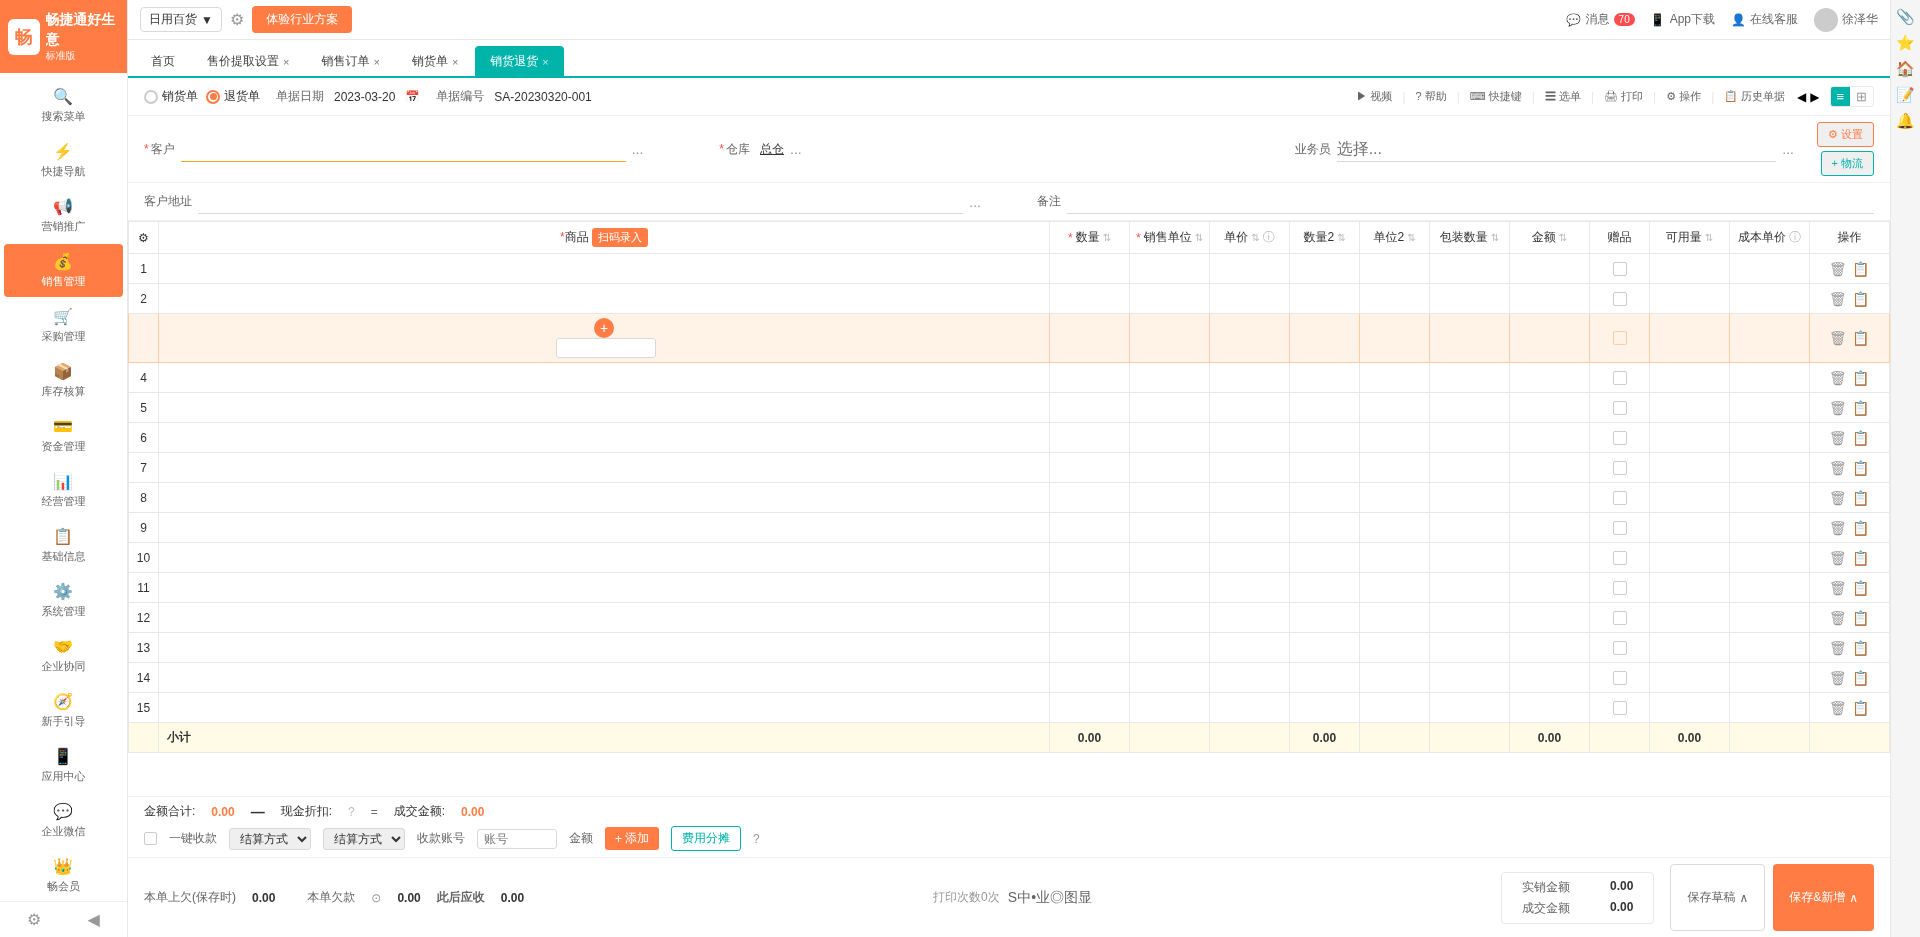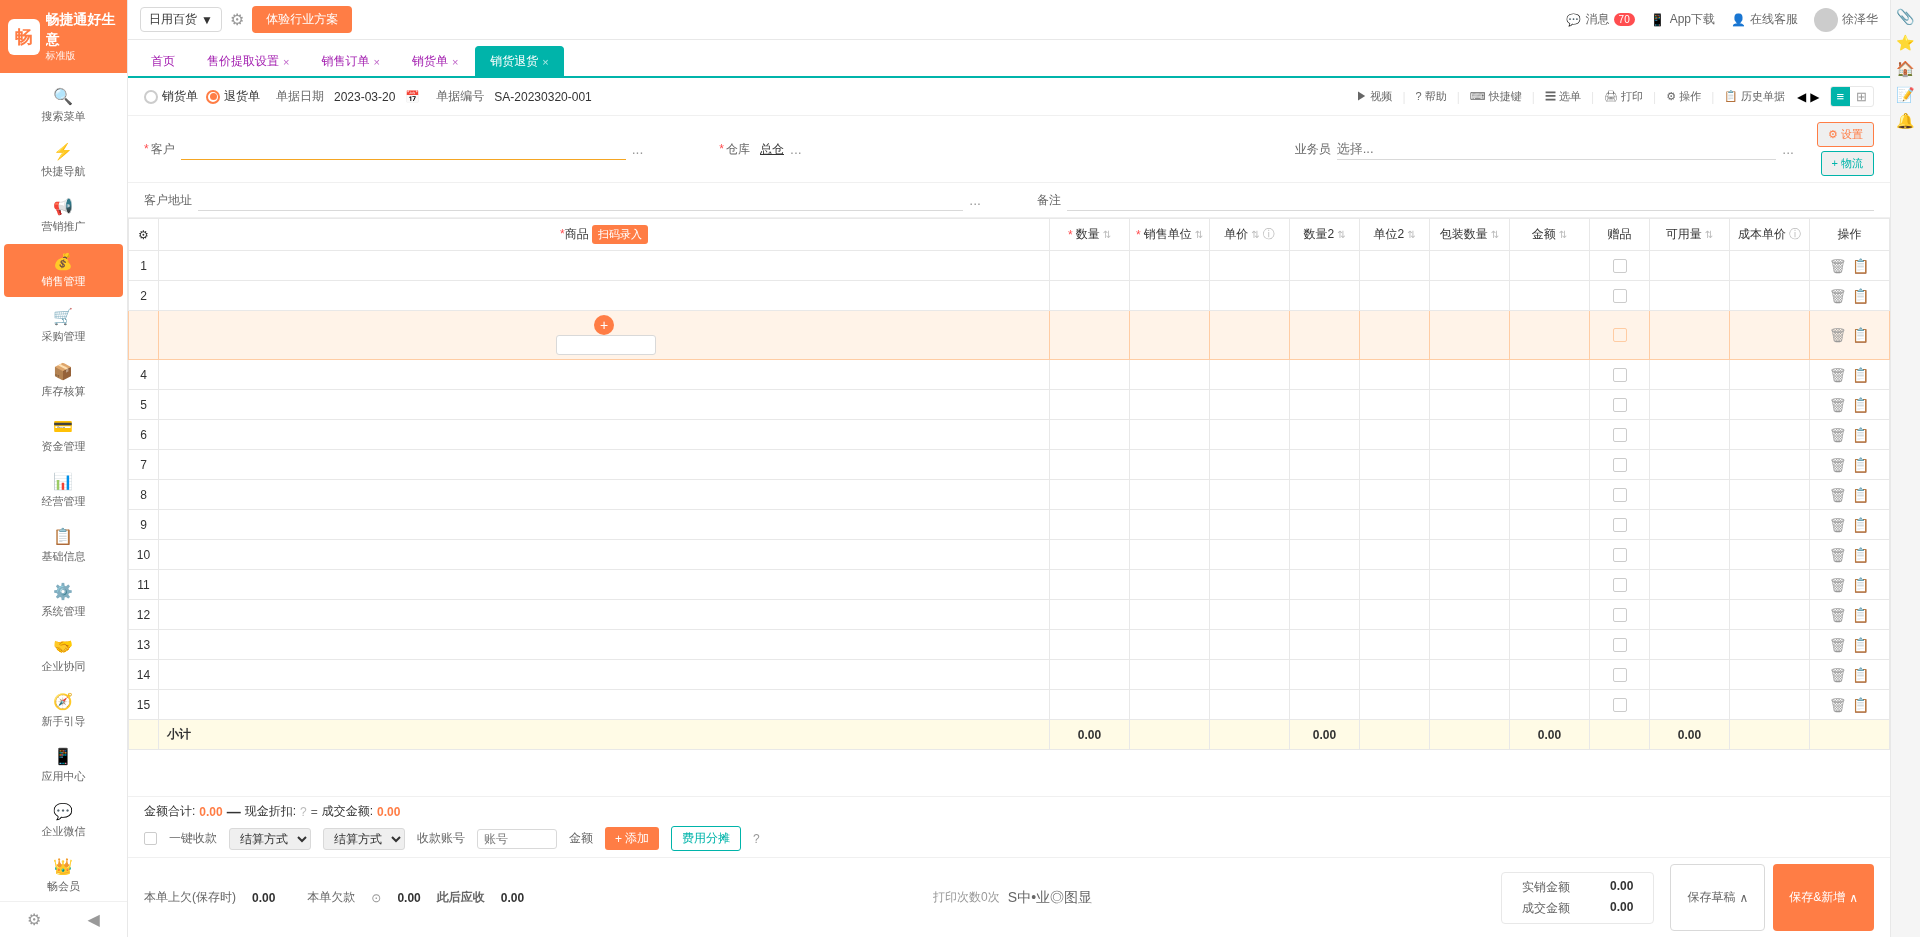--- a/index.html
+++ b/index.html
@@ -28,21 +28,21 @@
     .topbar-select { display: flex; align-items: center; gap: 4px; border: 1px solid #d9d9d9; border-radius: 4px; padding: 3px 8px; font-size: 12px; color: #333; cursor: pointer; }
     .topbar-settings-btn { color: #999; cursor: pointer; font-size: 16px; }
     .topbar-experience-btn { background: #ff7d45; color: #fff; border: none; border-radius: 4px; padding: 5px 14px; font-size: 12px; cursor: pointer; }
     .topbar-right { display: flex; align-items: center; gap: 16px; }
     .topbar-right-item { display: flex; align-items: center; gap: 4px; color: #666; cursor: pointer; font-size: 12px; }
     .badge { background: #ff4d4f; color: #fff; border-radius: 8px; padding: 1px 5px; font-size: 10px; }
     .user-avatar { width: 24px; height: 24px; background: #ccc; border-radius: 50%; }
 
     
     .tabs { height: 38px; background: #fff; border-bottom: 2px solid #00b4aa; display: flex; align-items: flex-end; padding: 0 8px; gap: 2px; }
-    .tab { padding: 6px 14px; font-size: 12px; cursor: pointer; color: #a21caf; border-radius: 4px 4px 0 0; display: flex; align-items: center; gap: 4px; border: 1px solid transparent; border-bottom: none; }
+    .tab { padding: 6px 14px; font-size: 12px; cursor: pointer; color: #404040; border-radius: 4px 4px 0 0; display: flex; align-items: center; gap: 4px; border: 1px solid transparent; border-bottom: none; }
     .tab.active { background: #00b4aa; color: #fff; border-color: #00b4aa; }
     .tab .close { font-size: 11px; cursor: pointer; opacity: 0.7; }
 
     
     .content { flex: 1; overflow: hidden; display: flex; flex-direction: column; background: #fff; margin: 0; }
 
     
     .form-header { padding: 8px 16px; border-bottom: 1px solid #f0f0f0; display: flex; align-items: center; justify-content: space-between; }
     .form-header-left { display: flex; align-items: center; gap: 16px; }
     .form-header-actions { display: flex; align-items: center; gap: 8px; }
@@ -50,21 +50,21 @@
     .radio-item { display: flex; align-items: center; gap: 4px; cursor: pointer; font-size: 12px; color: #333; }
     .radio-circle { width: 14px; height: 14px; border-radius: 50%; border: 2px solid #ccc; display: flex; align-items: center; justify-content: center; }
     .radio-circle.checked { border-color: #ff7d45; }
     .radio-circle.checked::after { content: ''; width: 7px; height: 7px; border-radius: 50%; background: #ff7d45; }
     .form-field { display: flex; align-items: center; gap: 6px; font-size: 12px; color: #333; }
     .form-field label { color: #666; }
     .action-link { color: #00b4aa; cursor: pointer; font-size: 12px; display: flex; align-items: center; gap: 3px; }
     .field-group { display: flex; align-items: center; gap: 6px; flex: 1; }
     .field-label { color: #666; font-size: 12px; white-space: nowrap; }
     .field-label.required::before { content: '*'; color: #ff4d4f; margin-right: 2px; }
-    .field-input { flex: 1; border: none; border-bottom: 1px solid #d9d9d9; padding: 3px 0; font-size: 13px; color: #333; outline: none; background: transparent; }
+    .field-input { flex: 1; border: none; border-bottom: 1px solid #d9d9d9; padding: 3px 0; font-size: 16px; color: #333; outline: none; background: transparent; }
     .field-dots { color: #999; font-size: 14px; cursor: pointer; }
     .side-btn { border: 1px solid #d9d9d9; border-radius: 3px; padding: 4px 10px; font-size: 11px; cursor: pointer; white-space: nowrap; }
     .side-btn.orange { color: #ff7d45; border-color: #ff7d45; }
     .side-btn.green { color: #00b4aa; border-color: #00b4aa; }
 
     
     .table-container { flex: 1; overflow: auto; position: relative; }
     .data-table { width: 100%; border-collapse: collapse; font-size: 12px; }
     .data-table thead tr { background: #f5f5f5; position: sticky; top: 0; z-index: 10; }
     .data-table th { padding: 6px 4px; text-align: center; border: 1px solid #e8e8e8; color: #333; font-weight: normal; white-space: nowrap; }
@@ -80,21 +80,21 @@
     .action-icon { color: #999; cursor: pointer; font-size: 14px; }
     .scan-btn { background: #ff7d45; color: #fff; border: none; border-radius: 3px; padding: 2px 6px; font-size: 11px; cursor: pointer; }
     .th-sort { display: flex; align-items: center; justify-content: center; gap: 3px; }
     .sort-icon { color: #bbb; font-size: 10px; cursor: pointer; }
 
     
     .subtotal-row td { background: #fffbe6 !important; font-weight: bold; color: #333; }
 
     
     .bottom-area { border-top: 1px solid #f0f0f0; padding: 6px 16px; }
-    .bottom-row1 { display: flex; align-items: center; gap: 4px; font-size: 12px; color: #333; }
+    .bottom-row1 { display: flex; align-items: center; gap: 16px; font-size: 12px; color: #333; }
     .bottom-minus { color: #333; font-size: 14px; font-weight: bold; }
     .bottom-equal { color: #666; }
     .bottom-value { color: #ff7d45; font-weight: bold; }
     .bottom-row2 { display: flex; align-items: center; gap: 12px; margin-top: 6px; font-size: 12px; color: #666; }
     .bottom-checkbox { width: 13px; height: 13px; border: 1px solid #ccc; border-radius: 2px; display: inline-block; }
     .bottom-select { border: 1px solid #d9d9d9; border-radius: 3px; padding: 2px 6px; font-size: 12px; color: #333; }
     .add-btn { background: #ff7d45; color: #fff; border: none; border-radius: 3px; padding: 3px 10px; font-size: 12px; cursor: pointer; display: flex; align-items: center; gap: 3px; }
     .fee-btn { border: 1px solid #00b4aa; color: #00b4aa; background: #fff; border-radius: 3px; padding: 3px 10px; font-size: 12px; cursor: pointer; }
     .help-icon { color: #999; cursor: pointer; }
 

